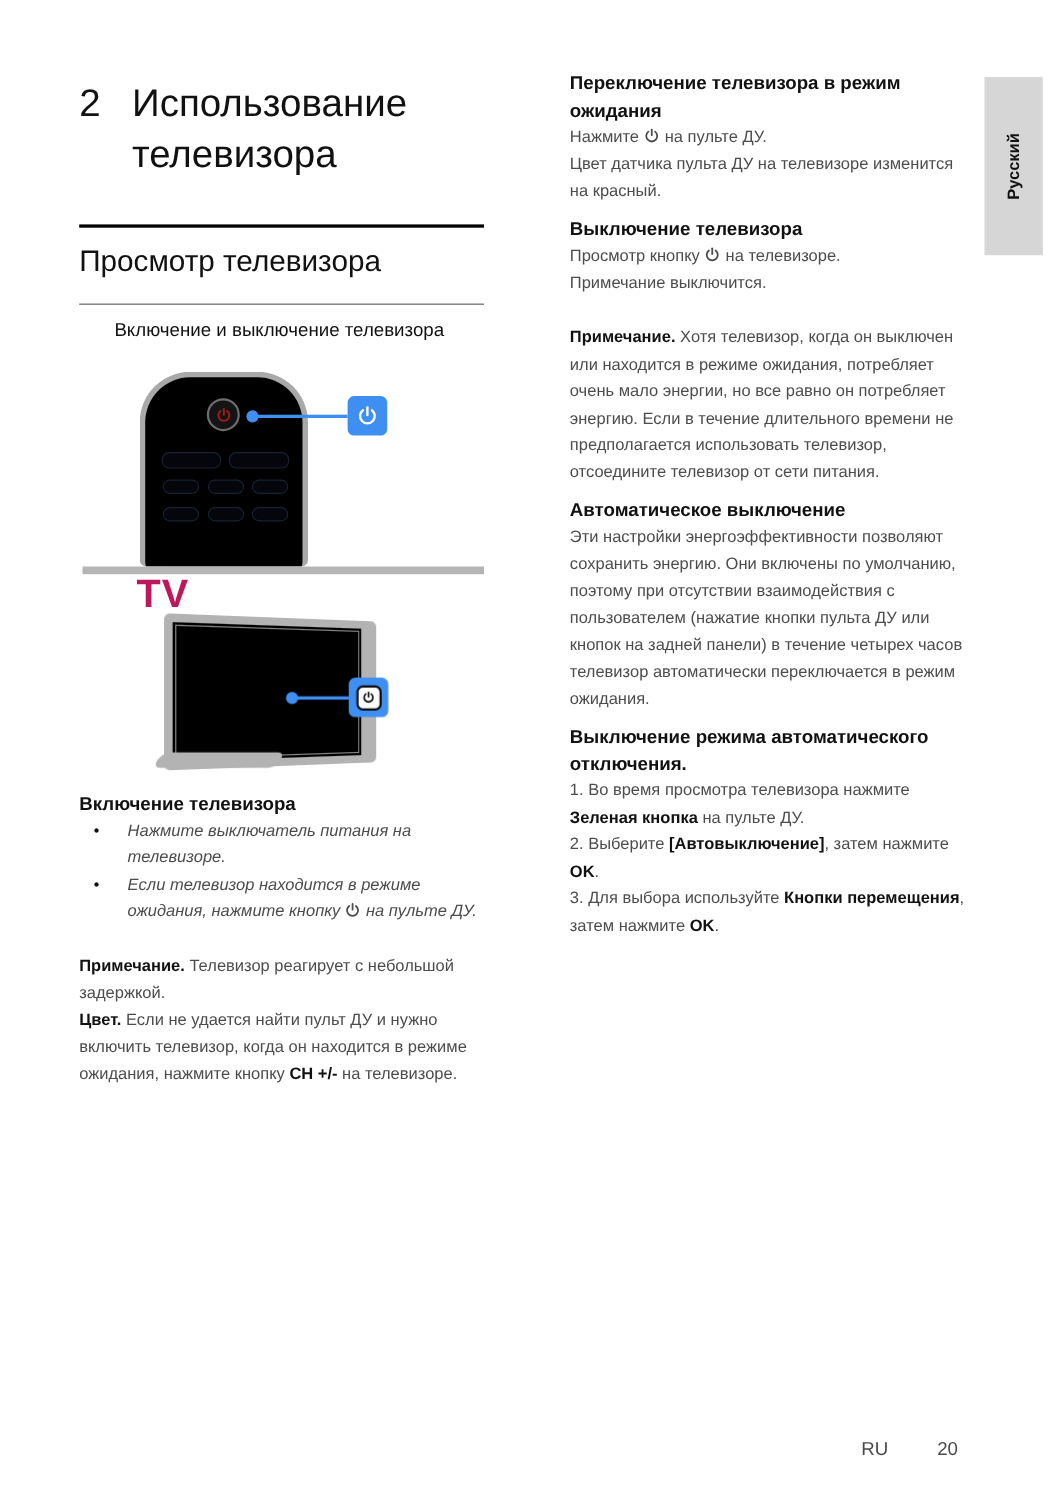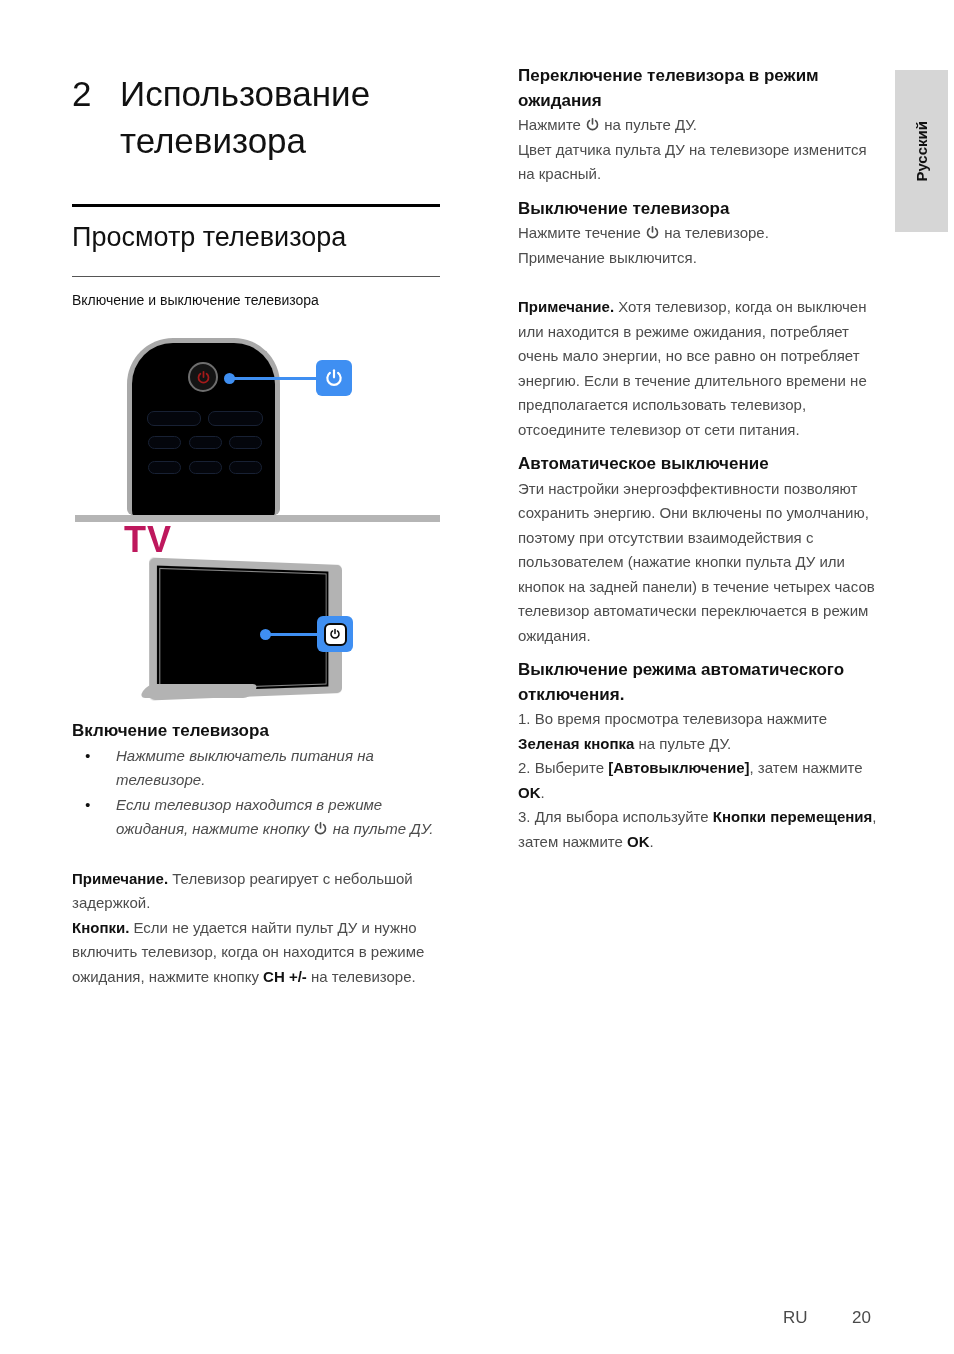--- a/index.html
+++ b/index.html
@@ -23,21 +23,21 @@
   .col-left{position:absolute;left:72px;top:70px;width:368px;}
   .col-right{position:absolute;left:518px;top:64px;width:360px;font-size:17px;line-height:24.5px;}
   
   .chapter{display:flex;font-size:35px;line-height:47px;font-weight:400;color:var(--ink);}
   .chapter .chnum{width:48px;flex:0 0 48px;}
   
   .rule-thick{margin-top:40px;height:3px;background:#000;}
   .rule-thin{margin-top:22px;height:1px;background:#555;}
   
   .section-title{margin-top:13px;font-size:27px;line-height:34px;font-weight:400;color:var(--ink);}
-  .subsection-title{margin-top:9px;font-size:14px;line-height:28px;font-weight:400;color:var(--ink);max-width:300px;}
+  .subsection-title{margin-top:9px;font-size:17px;line-height:28px;font-weight:400;color:var(--ink);max-width:300px;margin-left:32px;}
   
   .figure{position:relative;}
   .fig-remote{margin-top:22px;height:186px;}
   .fig-tv{height:197px;}
   .remote-body{position:absolute;left:55px;top:2px;width:153px;height:177px;background:#000;border:5px solid #a9a9a9;border-bottom:none;border-radius:46px 46px 6px 6px;}
   .remote-btn{position:absolute;background:#04060c;border:1px solid #182134;border-radius:7px;}
   .power-btn{position:absolute;left:116px;top:26px;width:30px;height:30px;border-radius:50%;background:#141414;border:2px solid #6e6e6e;display:flex;align-items:center;justify-content:center;color:var(--power-red);}
   .power-btn svg{width:15px;height:15px;}
   .callout-dot{position:absolute;width:11px;height:11px;border-radius:50%;background:var(--accent);}
   .callout-line{position:absolute;height:3px;background:var(--accent);}
@@ -140,32 +140,32 @@
 
     <p class="h-bold">Включение телевизора</p>
     <ul class="bullets txt">
       <li><span>Нажмите выключатель питания на телевизоре.</span></li>
       <li><span>Если телевизор находится в режиме ожидания, нажмите кнопку </span><span class="pticon"><svg viewBox="0 0 24 24" aria-hidden="true">
               <path d="M12 2.8 V11.2" stroke="currentColor" stroke-width="2.6" stroke-linecap="round" fill="none"></path>
               <path d="M16.9 5.9 a8 8 0 1 1 -9.8 0" stroke="currentColor" stroke-width="2.6" stroke-linecap="round" fill="none"></path>
             </svg></span><span> на пульте ДУ.</span></li>
     </ul>
     <p class="txt mt-note"><span class="b">Примечание.</span><span> Телевизор реагирует с небольшой задержкой.</span></p>
-    <p class="txt"><span class="b">Кнопки.</span><span> Если не удается найти пульт ДУ и нужно включить телевизор, когда он находится в режиме ожидания, нажмите кнопку </span><span class="b">CH +/-</span><span> на телевизоре.</span></p>
+    <p class="txt"><span class="b">Цвет.</span><span> Если не удается найти пульт ДУ и нужно включить телевизор, когда он находится в режиме ожидания, нажмите кнопку </span><span class="b">CH +/-</span><span> на телевизоре.</span></p>
   </div>
 
   <div class="col-right">
     <p class="h-bold"><span class="b">Переключение телевизора в режим ожидания</span></p>
     <p class="txt"><span>Нажмите </span><span class="pticon"><svg viewBox="0 0 24 24" aria-hidden="true">
             <path d="M12 2.8 V11.2" stroke="currentColor" stroke-width="2.6" stroke-linecap="round" fill="none"></path>
             <path d="M16.9 5.9 a8 8 0 1 1 -9.8 0" stroke="currentColor" stroke-width="2.6" stroke-linecap="round" fill="none"></path>
           </svg></span><span> на пульте ДУ.</span></p>
     <p class="txt"><span>Цвет датчика пульта ДУ на телевизоре изменится на красный.</span></p>
     <p class="h-bold mt-sec"><span class="b">Выключение телевизора</span></p>
-    <p class="txt"><span>Нажмите течение </span><span class="pticon"><svg viewBox="0 0 24 24" aria-hidden="true">
+    <p class="txt"><span>Просмотр кнопку </span><span class="pticon"><svg viewBox="0 0 24 24" aria-hidden="true">
             <path d="M12 2.8 V11.2" stroke="currentColor" stroke-width="2.6" stroke-linecap="round" fill="none"></path>
             <path d="M16.9 5.9 a8 8 0 1 1 -9.8 0" stroke="currentColor" stroke-width="2.6" stroke-linecap="round" fill="none"></path>
           </svg></span><span> на телевизоре.</span></p>
     <p class="txt"><span>Примечание выключится.</span></p>
     <p class="txt mt-note"><span class="b">Примечание.</span><span> Хотя телевизор, когда он выключен или находится в режиме ожидания, потребляет очень мало энергии, но все равно он потребляет энергию. Если в течение длительного времени не предполагается использовать телевизор, отсоедините телевизор от сети питания.</span></p>
     <p class="h-bold mt-sec"><span class="b">Автоматическое выключение</span></p>
     <p class="txt"><span>Эти настройки энергоэффективности позволяют сохранить энергию. Они включены по умолчанию, поэтому при отсутствии взаимодействия с пользователем (нажатие кнопки пульта ДУ или кнопок на задней панели) в течение четырех часов телевизор автоматически переключается в режим ожидания.</span></p>
     <p class="h-bold mt-sec"><span class="b">Выключение режима автоматического отключения.</span></p>
     <p class="txt"><span>1. Во время просмотра телевизора нажмите </span><span class="b">Зеленая кнопка</span><span> на пульте ДУ.</span></p>
     <p class="txt"><span>2. Выберите </span><span class="b">[Автовыключение]</span><span>, затем нажмите </span><span class="b">OK</span><span>.</span></p>

